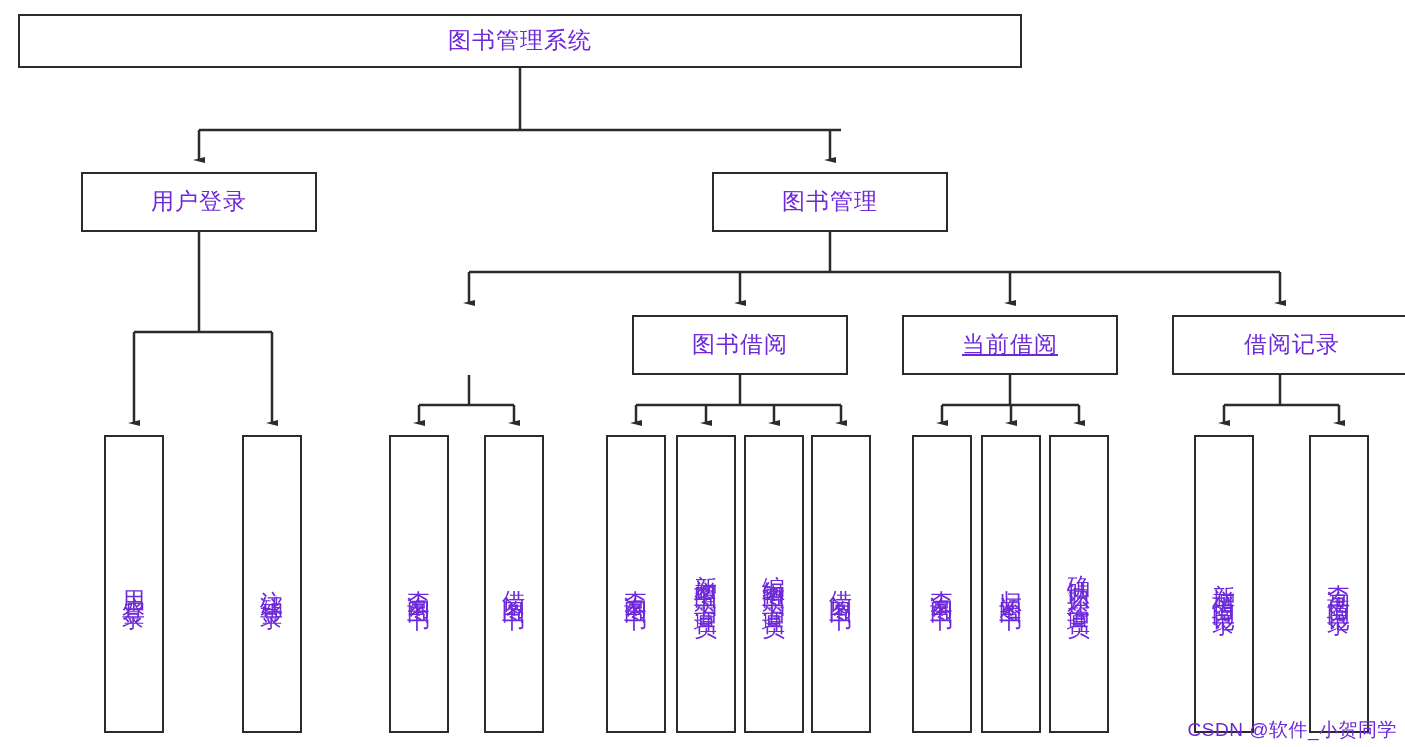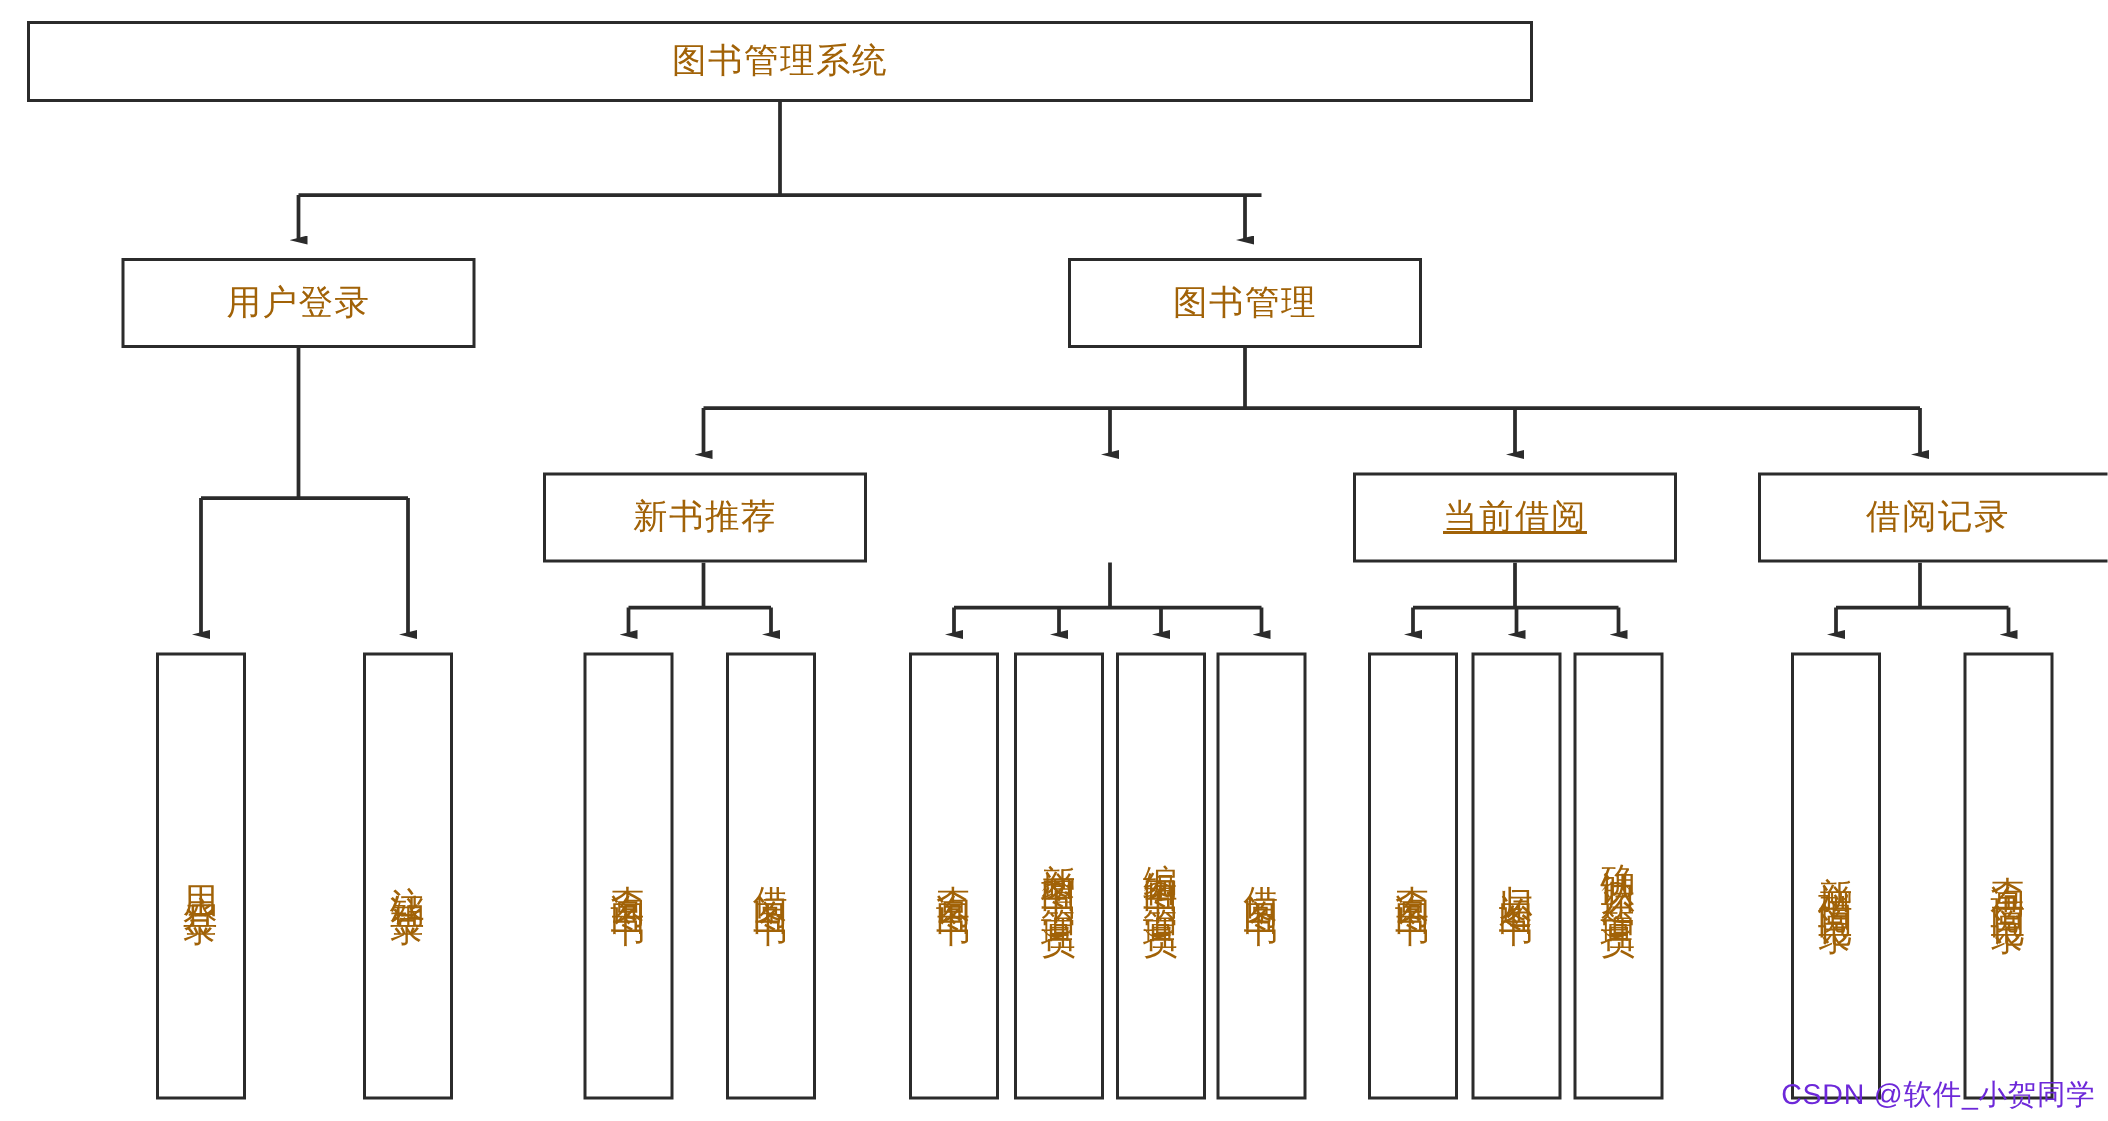--- a/index.html
+++ b/index.html
@@ -21,21 +21,21 @@
     pointer-events:none;
   }
   .node{
     position:absolute;
     box-sizing:border-box;
     background:#ffffff;
     border:2px solid #2b2b2b;
     display:flex;
     align-items:center;
     justify-content:center;
-    color:#a16207;
+    color:#6d28d9;
     text-align:center;
   }
   .node.h{
     font-size:23px;
     letter-spacing:1px;
     line-height:1.1;
   }
   .node.v{
     writing-mode:vertical-rl;
     text-orientation:upright;
@@ -120,24 +120,24 @@
   </div>
 
   <div class="node h" style="left:81px;top:172px;width:236px;height:60px;">
     <span>用户登录</span>
   </div>
 
   <div class="node h" style="left:712px;top:172px;width:236px;height:60px;align-items:center;">
     <span>图书管理</span>
   </div>
 
-  <div class="node h" style="left:362px;top:315px;width:216px;height:60px;">
-    <span>新书推荐</span>
+
+  <div class="node h" style="left:632px;top:315px;width:216px;height:60px;">
+    <span>图书借阅</span>
   </div>
-
 
   <div class="node h" style="left:902px;top:315px;width:216px;height:60px;text-decoration:underline;">
     <span>当前借阅</span>
   </div>
 
   <div class="node h" style="left:1172px;top:315px;width:240px;height:60px;">
     <span>借阅记录</span>
   </div>
 
   <div class="node v" style="left:104px;top:435px;width:60px;height:298px;">

